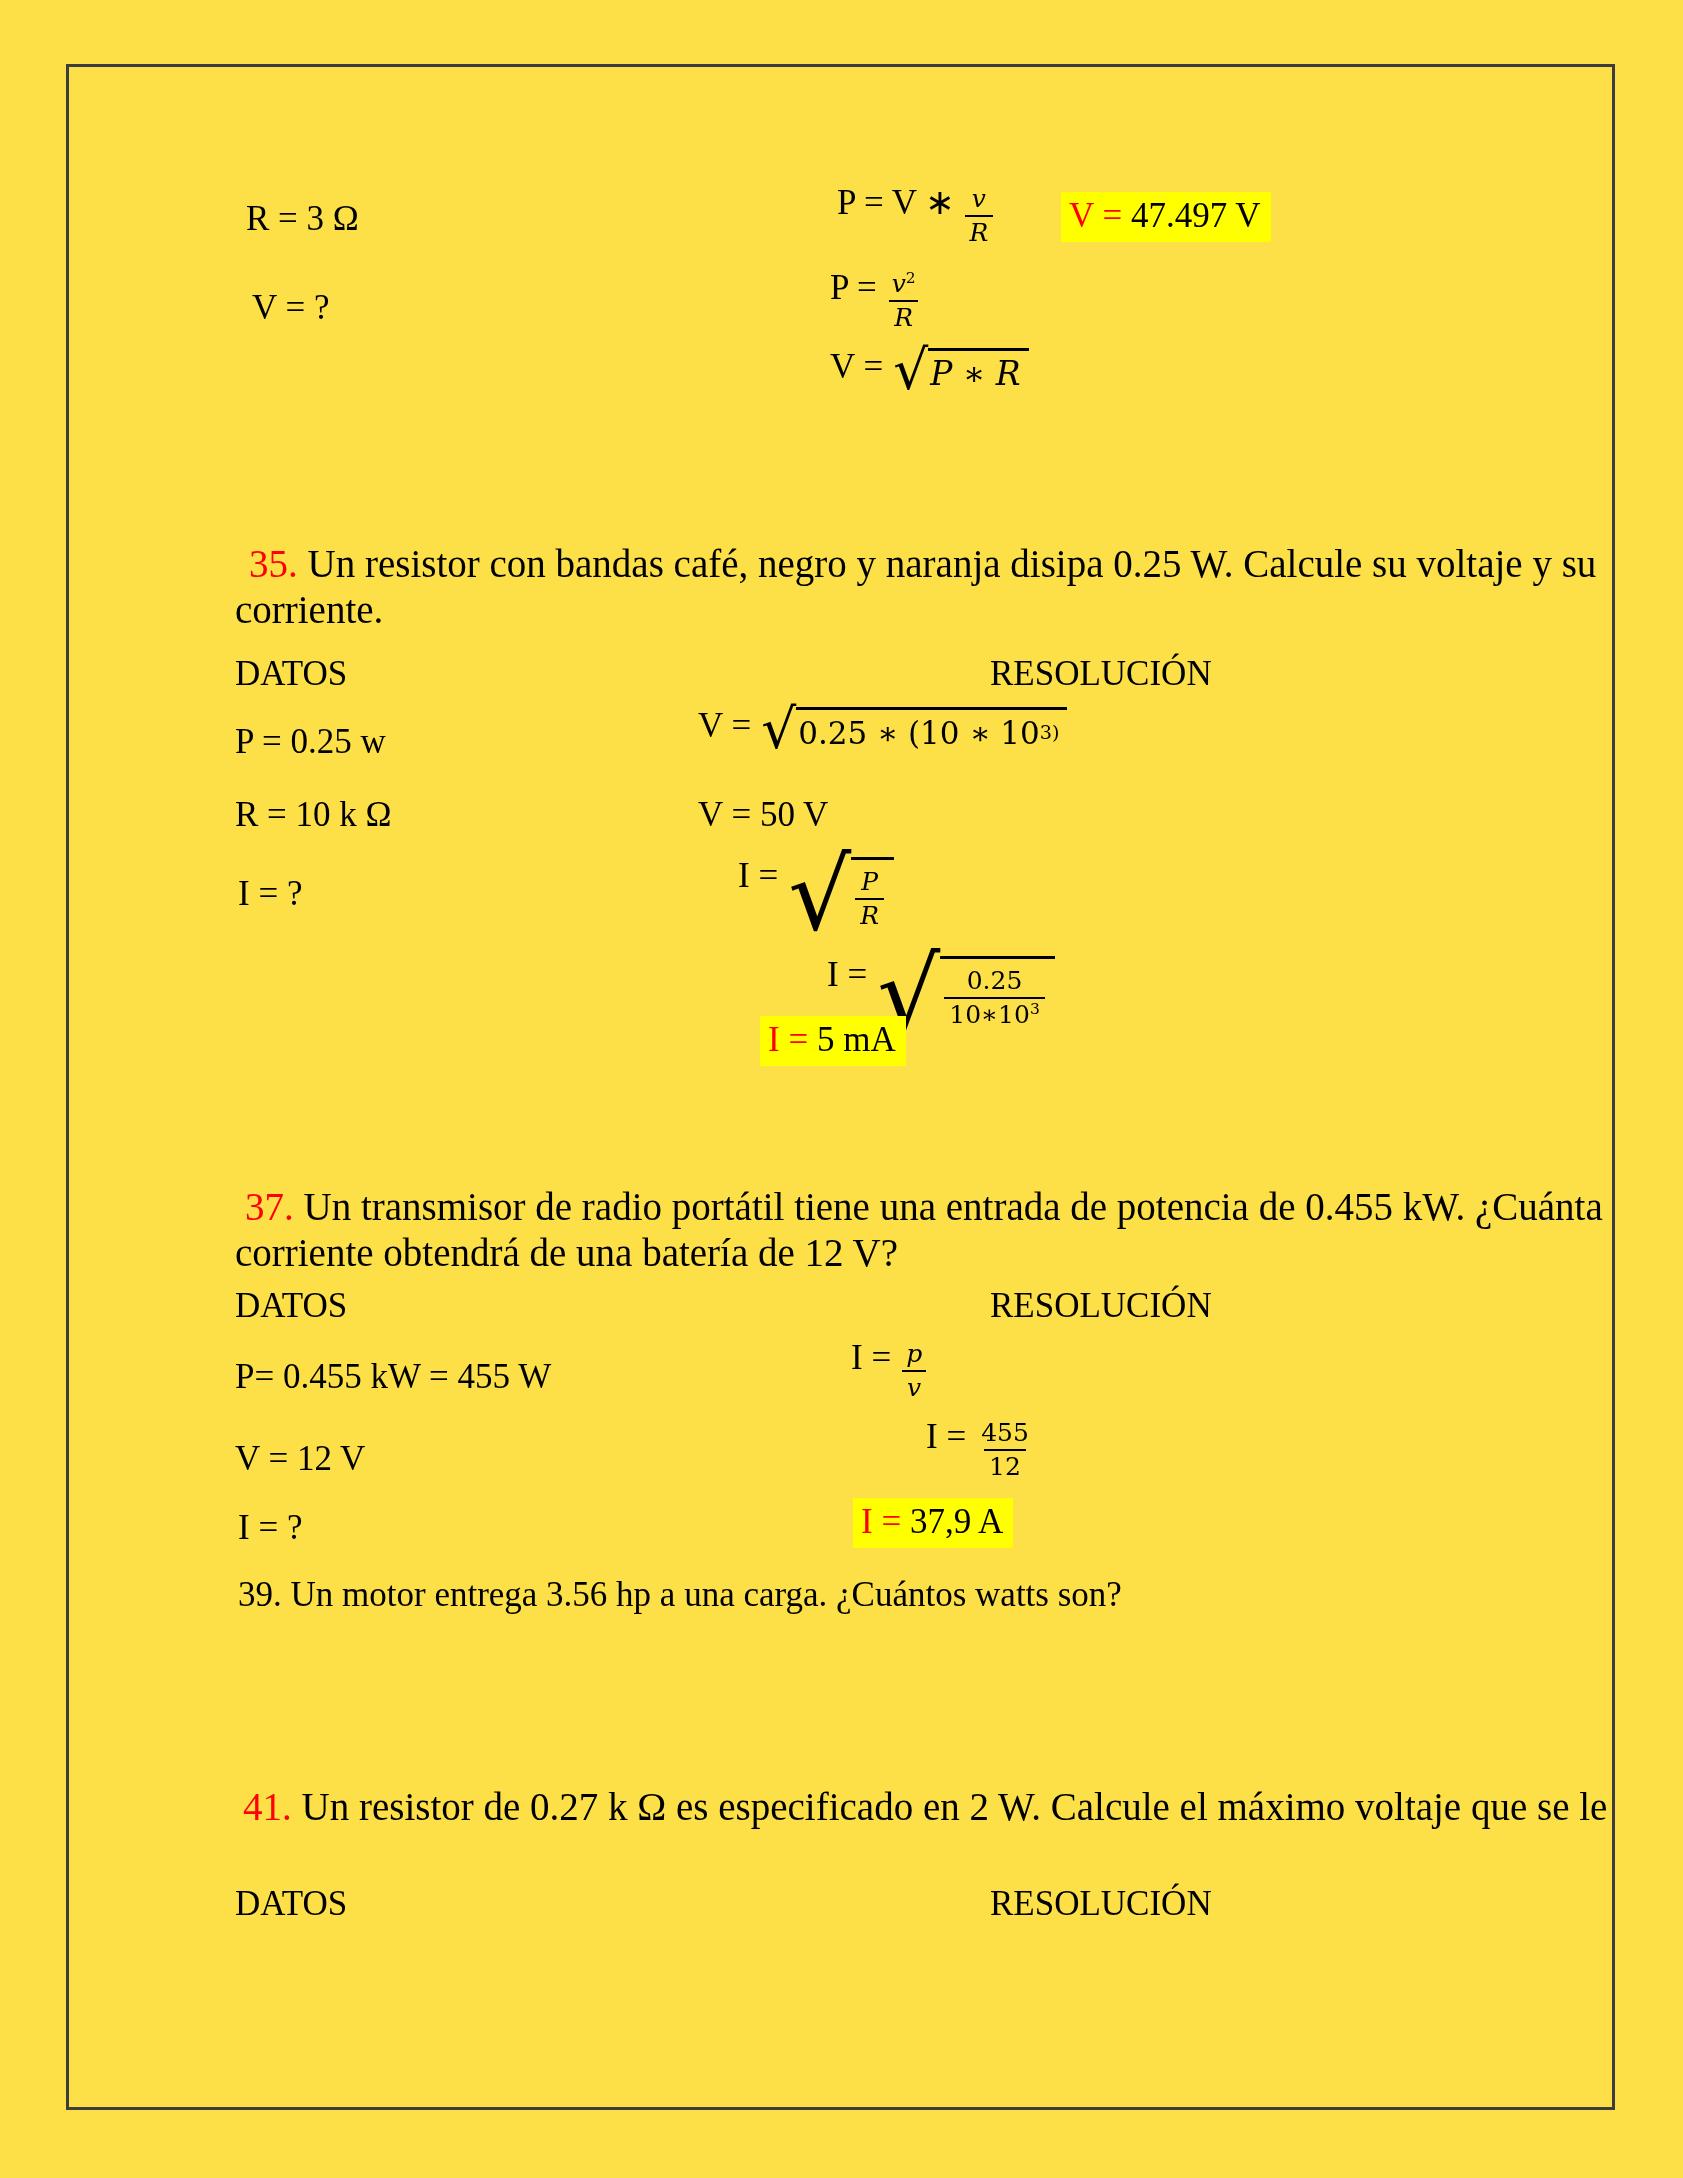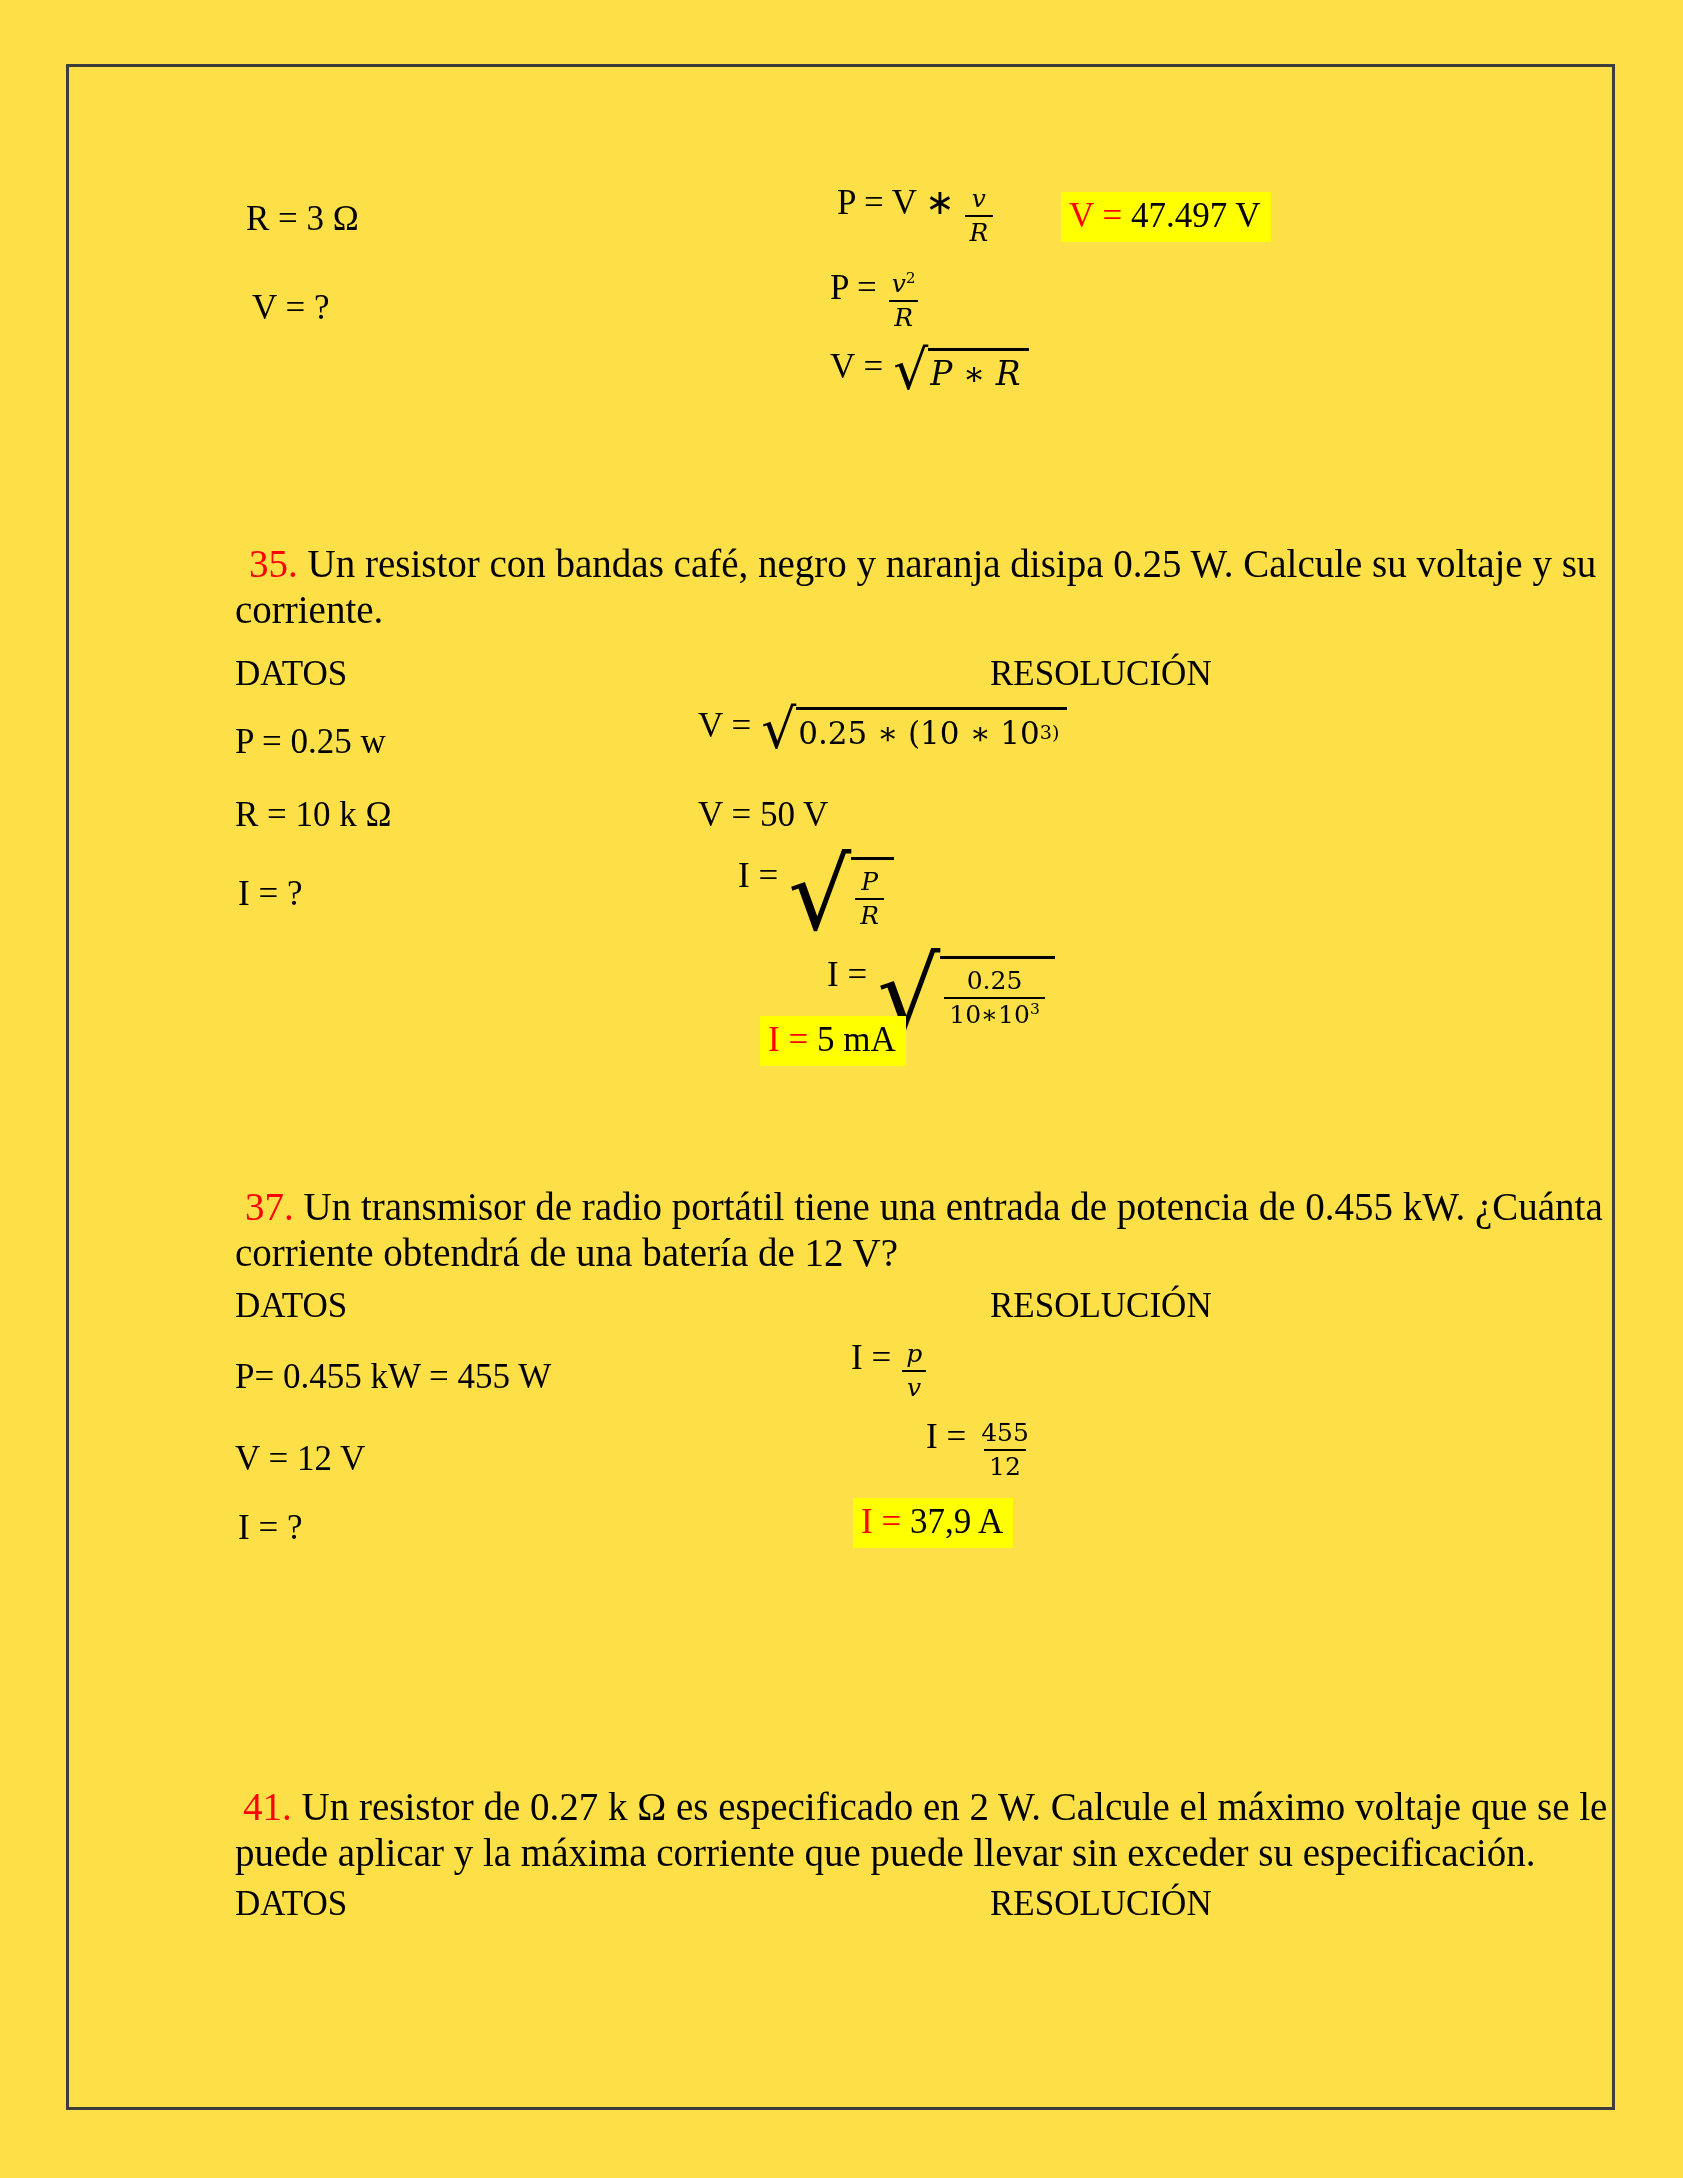--- a/index.html
+++ b/index.html
@@ -163,23 +163,23 @@
       <span class="den">12</span>
     </span>
   </div>
 
   <div class="line" style="left:238px; top:1507px;">I = ?</div>
 
   <div class="hl-box" style="left:853px; top:1501px;">
     <span class="hl"><span class="red">I =</span><span> 37,9 A</span></span>
   </div>
 
+  <div class="line" style="left:238px; top:1574px;"><span>39.</span><span> Un motor entrega 3.56 hp a una carga. ¿Cuántos watts son?</span></div>
 
 
   <div class="para" style="left:235px; top:1784px;">
     <span style="padding-left:8px;"><span class="red">41.</span><span> Un resistor de 0.27 k Ω es especificado en 2 W. Calcule el máximo voltaje que se le</span></span>
-    <span>puede aplicar y la máxima corriente que puede llevar sin exceder su especificación.</span>
   </div>
 
   <div class="line" style="left:235px; top:1883px;">DATOS</div>
   <div class="line" style="left:990px; top:1883px;">RESOLUCIÓN</div>
 </div>
 
 
 </body></html>

